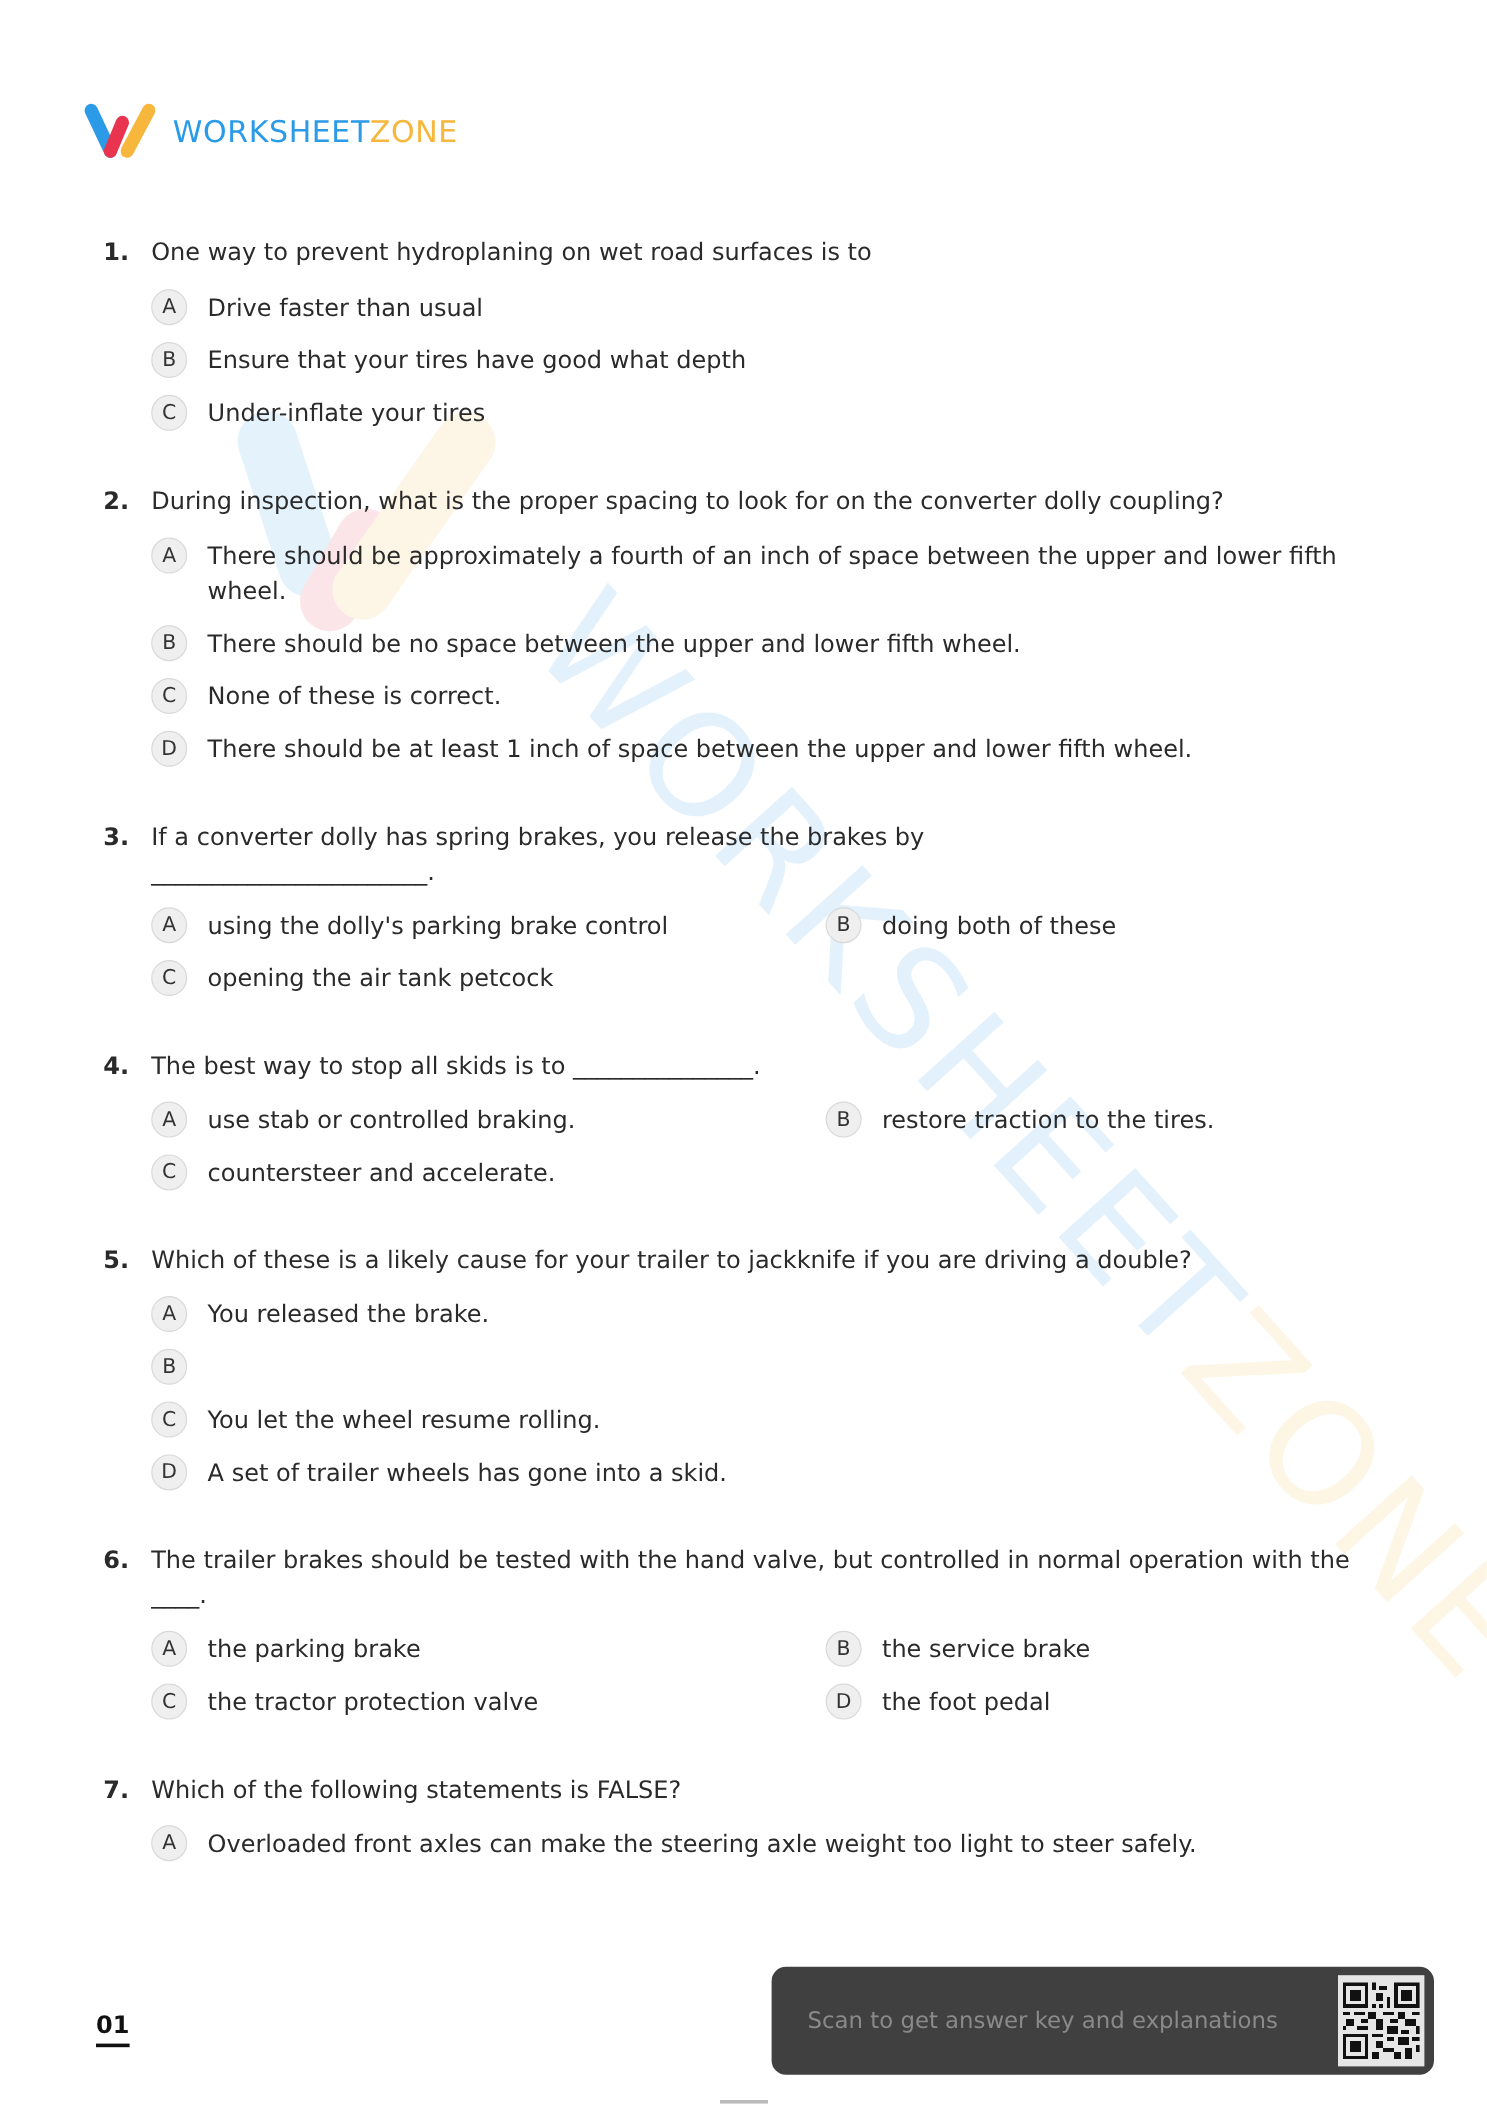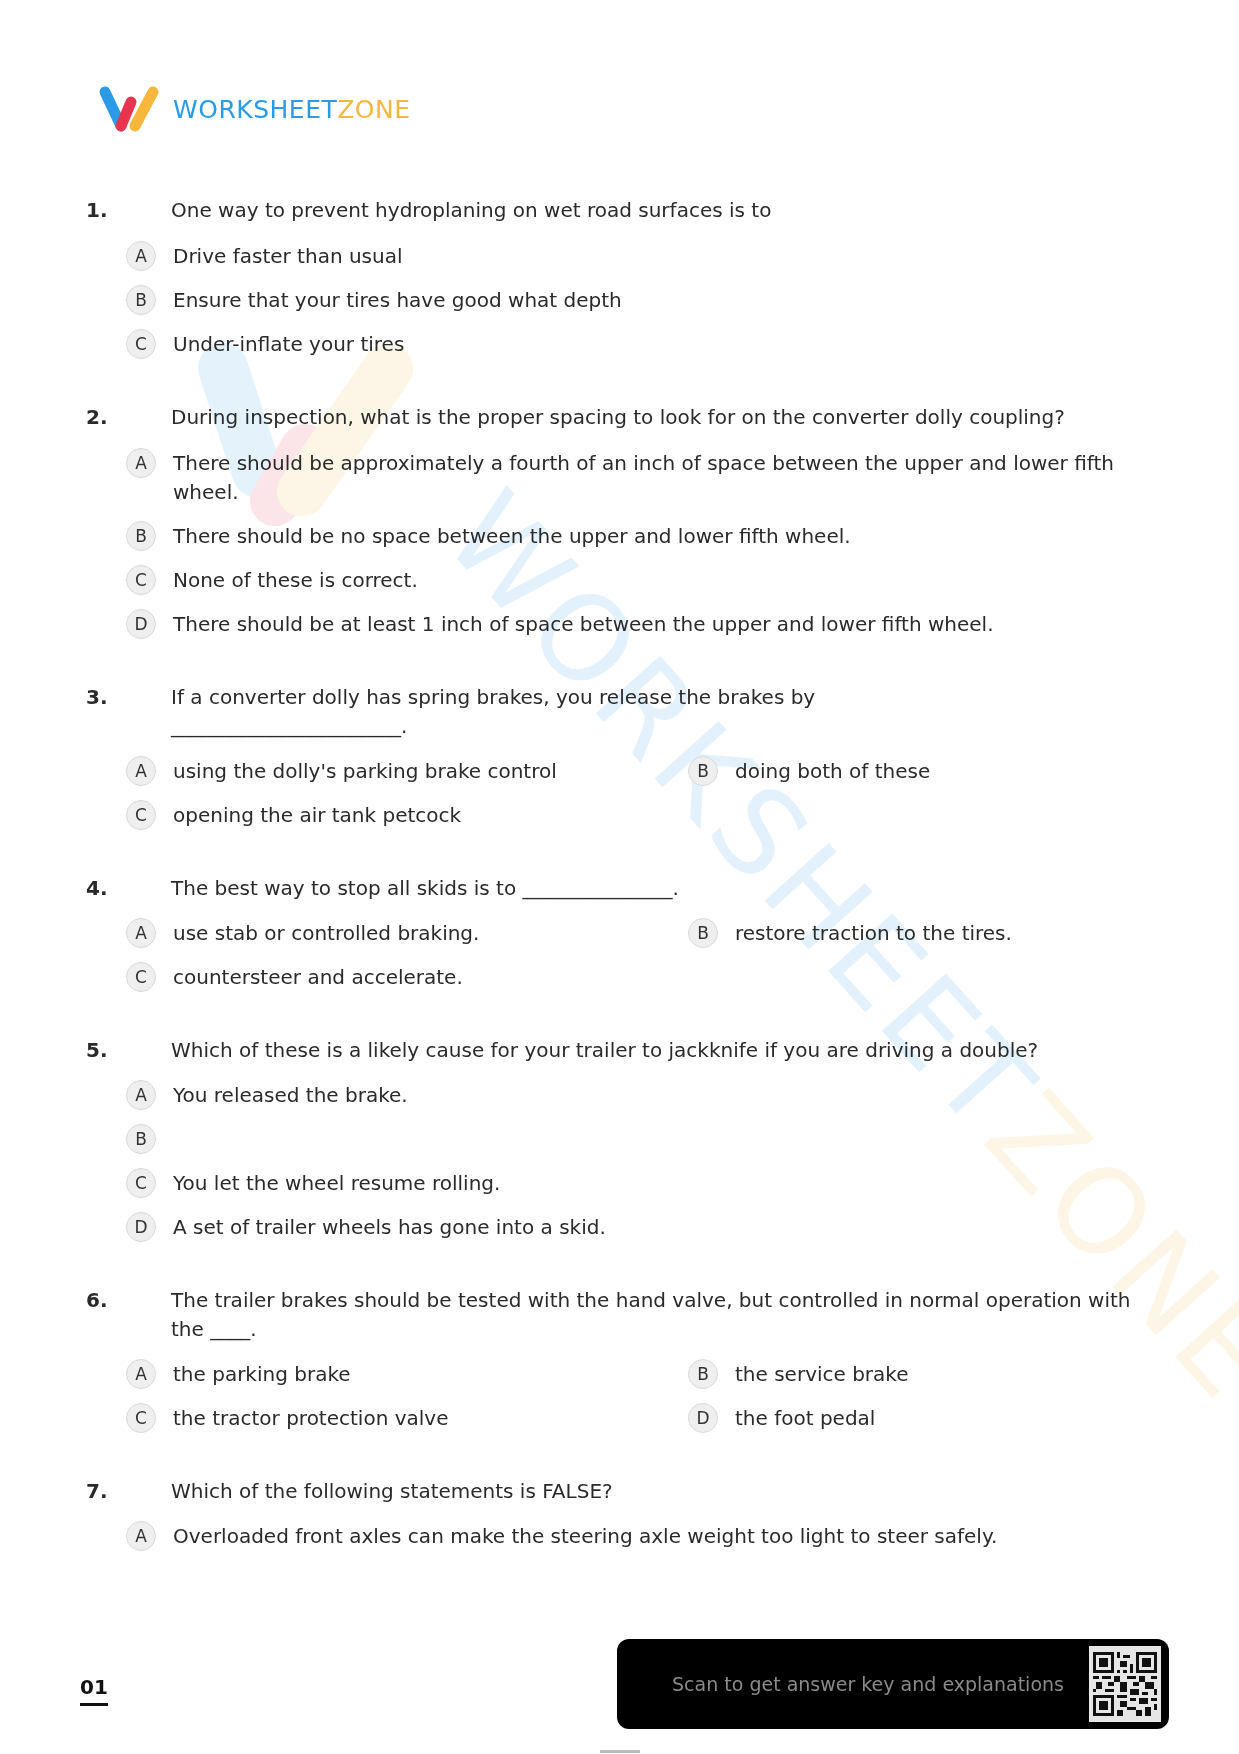--- a/index.html
+++ b/index.html
@@ -1,36 +1,36 @@
 <!DOCTYPE html>
 <html><head>
 <meta charset="utf-8">
 <style>
   html, body { margin:0; padding:0; background:#ffffff; }
   body { width:1239px; height:1754px; position:relative; overflow:hidden;
          font-family:"DejaVu Sans", "Liberation Sans", sans-serif; color:#222; }
-  .logo { position:absolute; left:97px; top:84px; height:50px; display:flex; align-items:center;text-align:right; }
+  .logo { position:absolute; left:68px; top:84px; height:50px; display:flex; align-items:center;text-align:right; }
   .logo-mark { width:66px; height:50px; position:relative; }
   .logo-text { margin-left:10px; font-size:25px; letter-spacing:0.5px; font-family:"DejaVu Sans", sans-serif; }
   .logo-text .w { color:#2b9be8; }
   .logo-text .z { color:#f6b73c; }
   .doc-title { position:absolute; left:520px; top:80px; width:570px; text-align:center;
                font-size:24.5px; font-weight:bold; line-height:40px; color:#1e1e1e; }
   .watermark { position:absolute; left:0; top:0; width:1239px; height:1754px; pointer-events:none; }
   .q { position:absolute; left:86px; width:1080px; }
   .q-row { display:flex; font-size:20px; line-height:29px; color:#2a2a2a; }
   .q-num { width:40px; font-weight:bold; flex:none; }
-  .q-text { flex:1;margin-left:45px; }
+  .q-text { flex:1; }
   .opt { position:absolute; display:flex; align-items:flex-start; font-size:20px; line-height:29px; color:#2a2a2a; }
   .badge { width:30px; height:30px; border-radius:50%; background:#efefef; border:1px solid #d9d9d9;
            box-sizing:border-box; display:flex; align-items:center; justify-content:center;
            font-size:17px; color:#333; margin-right:17px; flex:none; margin-top:-1px; }
   .opt-text { max-width:1000px; }
-  .scan-box { position:absolute; left:617px; top:1639px; width:552px; height:90px;
-              background:#000000; border-radius:12px; display:flex; align-items:center;text-align:center; }
+  .scan-box { position:absolute; left:643px; top:1639px; width:552px; height:90px;
+              background:#404040; border-radius:12px; display:flex; align-items:center; }
   .scan-text { margin-left:30px; font-size:19px; color:#8a8a8a; flex:1; }
   .qr { width:72px; height:76px; background:#e6e6e6; margin-right:8px; display:flex; align-items:center; justify-content:center; }
   .page-num { position:absolute; left:80px; top:1672px; font-size:20px; font-weight:bold; color:#111;
               border-bottom:3px solid #111; line-height:30px; padding-bottom:1px; }
   .bottom-line { position:absolute; left:600px; top:1750px; width:40px; height:3px; background:#bbb; }
 </style>
 </head>
 <body>
 
 <svg class="watermark" viewBox="0 0 1239 1754">

